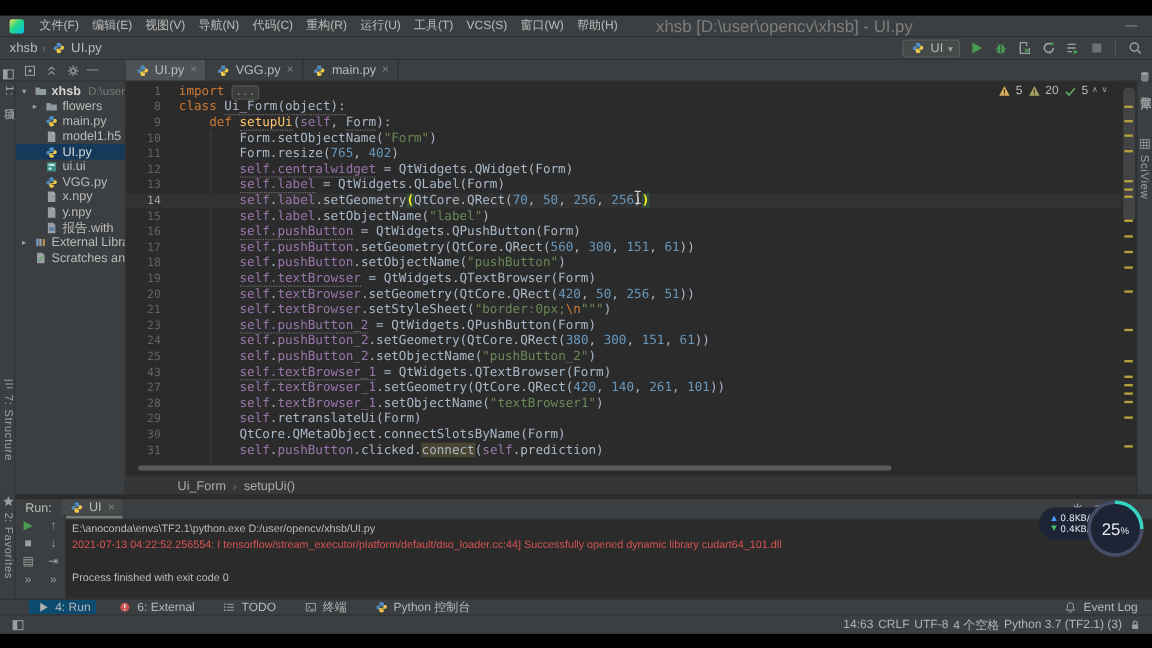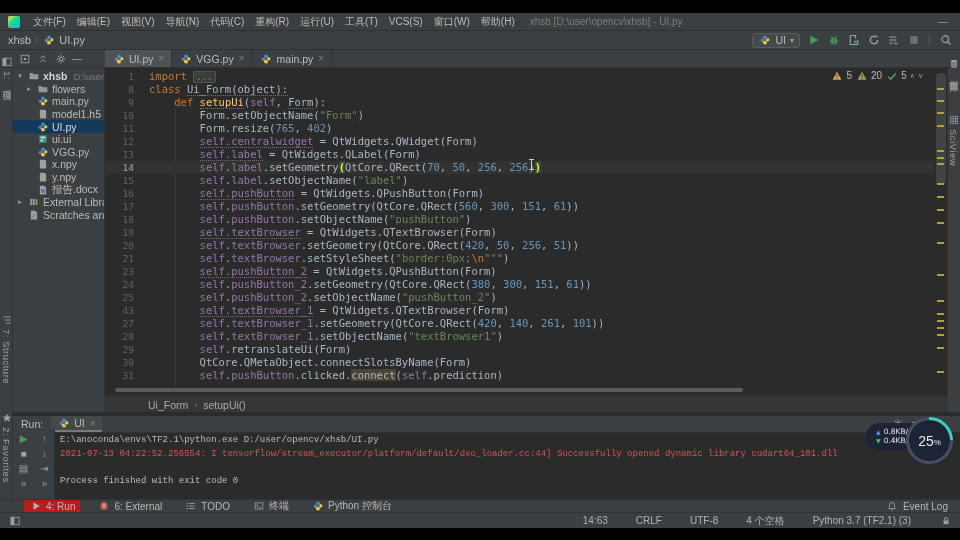--- a/index.html
+++ b/index.html
@@ -5,21 +5,21 @@
   *{box-sizing:border-box;margin:0;padding:0}
   html,body{width:960px;height:540px;overflow:hidden}
   body{position:relative;background:#000;font-family:"Liberation Sans",sans-serif;color:#bbbbbb;-webkit-font-smoothing:antialiased}
   .ide{position:absolute;left:0;top:13px;width:960px;height:515px;background:#3c3f41;font-size:11px}
 
   
   .titlebar{position:absolute;top:0;left:0;right:0;height:18px;display:flex;align-items:center;gap:4px;padding:0 8px;border-bottom:1px solid #2d2f30}
   .app-logo{width:12px;height:12px;border-radius:2px;background:linear-gradient(135deg,#f7e05a 0%,#21d789 45%,#07c3f2 100%);flex:none}
   .menus{display:flex;gap:1px;margin-left:4px}
   .menu-item{padding:0 5px;font-size:10px;color:#bbbbbb;line-height:18px}
-  .win-title{color:#7d7d7d;margin-left:6px;font-size:10px;white-space:nowrap}
+  .win-title{color:#7d7d7d;margin-left:23px;font-size:14px;white-space:nowrap}
   .win-min{margin-left:auto;color:#9a9a9a;font-size:10px;padding:0 4px}
 
   
   .toolbar{position:absolute;top:18px;left:0;right:0;height:19px;display:flex;align-items:center;padding:0 8px;border-bottom:1px solid #2d2f30}
   .crumbs{display:flex;align-items:center;gap:4px;font-size:11px}
   .crumb-sep{color:#7a7a7a;font-size:9px}
   .toolbar-right{margin-left:auto;display:flex;align-items:center;gap:7px}
   .runconfig{display:flex;align-items:center;gap:4px;border:1px solid #5a5d5e;border-radius:3px;padding:0 5px;height:15px;background:#45494a;font-size:10.5px}
   .caret-down{font-size:8px;color:#9da0a2}
   .tb-divider{width:1px;height:12px;background:#555;margin:0 2px}
@@ -84,32 +84,32 @@
 
   
   .runpanel{position:absolute;top:399px;left:0;right:0;height:87px;background:#2b2b2b}
   .runpanel .strip{position:absolute;left:0;top:0;bottom:0;width:13px;background:#3c3f41;border-right:1px solid #323232}
   .run-header{position:absolute;left:13px;right:0;top:4px;height:17px;background:#3c3f41;border-bottom:1px solid #323232;display:flex;align-items:center;gap:8px;padding-left:8px;font-size:10.5px}
   .run-tab{display:flex;align-items:center;gap:4px;padding:0 6px;height:100%;border-bottom:2px solid #787b7d;background:#45494a}
   .run-header-icons{position:absolute;right:38px;top:1px;display:flex;gap:8px}
   .run-gutter{position:absolute;left:13px;top:17px;bottom:0;width:42px;background:#3c3f41;border-right:1px solid #323232;display:grid;grid-template-columns:21px 21px;row-gap:4px;padding-top:4px;justify-items:center;align-content:start}
   .rg{font-size:10px;color:#9da0a2;line-height:11px}
   .rg.green{color:#499c54}
-  .console{position:absolute;left:56px;top:17px;right:0;bottom:0;font-family:Liberation Mono, monospace;font-size:9px;line-height:13.5px;padding:5px 0 0 4px;white-space:pre;overflow:hidden}
+  .console{position:absolute;left:56px;top:17px;right:0;bottom:0;font-family:Liberation Sans, sans-serif;font-size:9px;line-height:13.5px;padding:5px 0 0 4px;white-space:pre;overflow:hidden}
   .console-line.plain{color:#bcbcbc}
   .console-line.red{color:#d75452}
 
   
   .toolwinbar{position:absolute;top:486px;left:0;right:0;height:13px;background:#3c3f41;border-top:1px solid #323232;display:flex;align-items:center;gap:12px;padding-left:24px;font-size:10px}
   .twb{display:flex;align-items:center;gap:4px;padding:0 5px;height:100%;color:#b6b8ba}
-  .twb.active{background:#b91c1c}
+  .twb.active{background:#0c4a6e}
   .eventlog{margin-left:auto;margin-right:12px;display:flex;align-items:center;gap:4px;color:#b6b8ba}
 
   .statusbar{position:absolute;top:499px;left:0;right:0;height:16px;background:#3c3f41;border-top:1px solid #323232;display:flex;align-items:center;font-size:10px;color:#b0b2b4;padding:0 8px}
-  .sb-right{margin-left:auto;display:flex;align-items:center;gap:28px}
+  .sb-right{margin-left:auto;display:flex;align-items:center;gap:4px}
 
   
   .net-pill{position:absolute;left:866px;top:423px;width:58px;height:27px;background:#1d2435;border-radius:13px;z-index:60;display:flex;flex-direction:column;justify-content:center;padding-left:10px;gap:1px}
   .net-row{display:flex;align-items:center;gap:3px;font-size:7.5px;color:#e4e7ee;font-family:"DejaVu Sans",sans-serif;line-height:8px}
   .net-up{color:#4a9bff;font-size:6px}
   .net-down{color:#49c06d;font-size:6px}
   .cpu-circle{position:absolute;left:906px;top:417px;width:47px;height:47px;border-radius:50%;z-index:61;background:conic-gradient(#34d3c2 0 25%,#454e66 25% 100%);display:flex;align-items:center;justify-content:center}
   .cpu-inner{width:41px;height:41px;border-radius:50%;background:#1d2435;display:flex;align-items:center;justify-content:center;gap:0;color:#e8eaf0}
   .cpu-val{font-size:14px}
   .cpu-sign{font-size:8px;margin-top:4px}
@@ -360,21 +360,21 @@
           <span>y.npy</span>
         </div>
         <div class="trow" style="padding-left: 12px;">
           <span class="arrow"></span>
           <span class="ico sm ">
             <svg viewBox="0 0 16 16">
               <path fill="#9aa0a6" d="M3 1h7l3 3v11H3z"></path>
               <text x="4.5" y="12.5" font-size="8" fill="#2d6da3" font-weight="bold">W</text>
             </svg>
           </span>
-          <span>报告.docx</span>
+          <span>报告.with</span>
         </div>
         <div class="trow" style="padding-left: 3px;">
           <span class="arrow">▸</span>
           <span class="ico sm ">
             <svg viewBox="0 0 16 16">
               <rect x="2" y="3" width="3" height="10" fill="#7ba3c8"></rect>
               <rect x="6" y="3" width="3" height="10" fill="#9aa0a6"></rect>
               <rect x="10.5" y="3.5" width="3" height="9.5" fill="#b08d57"></rect>
             </svg>
           </span>

